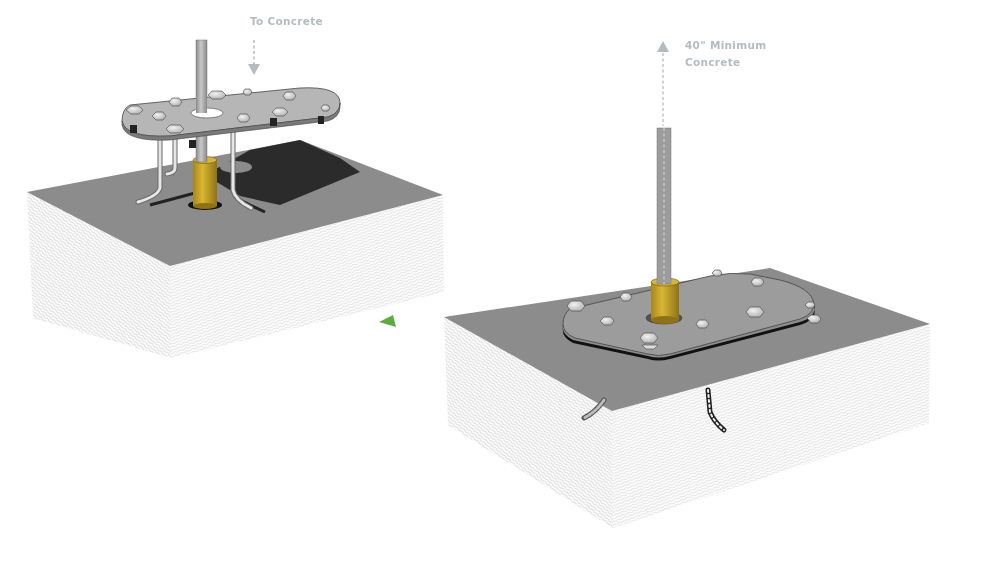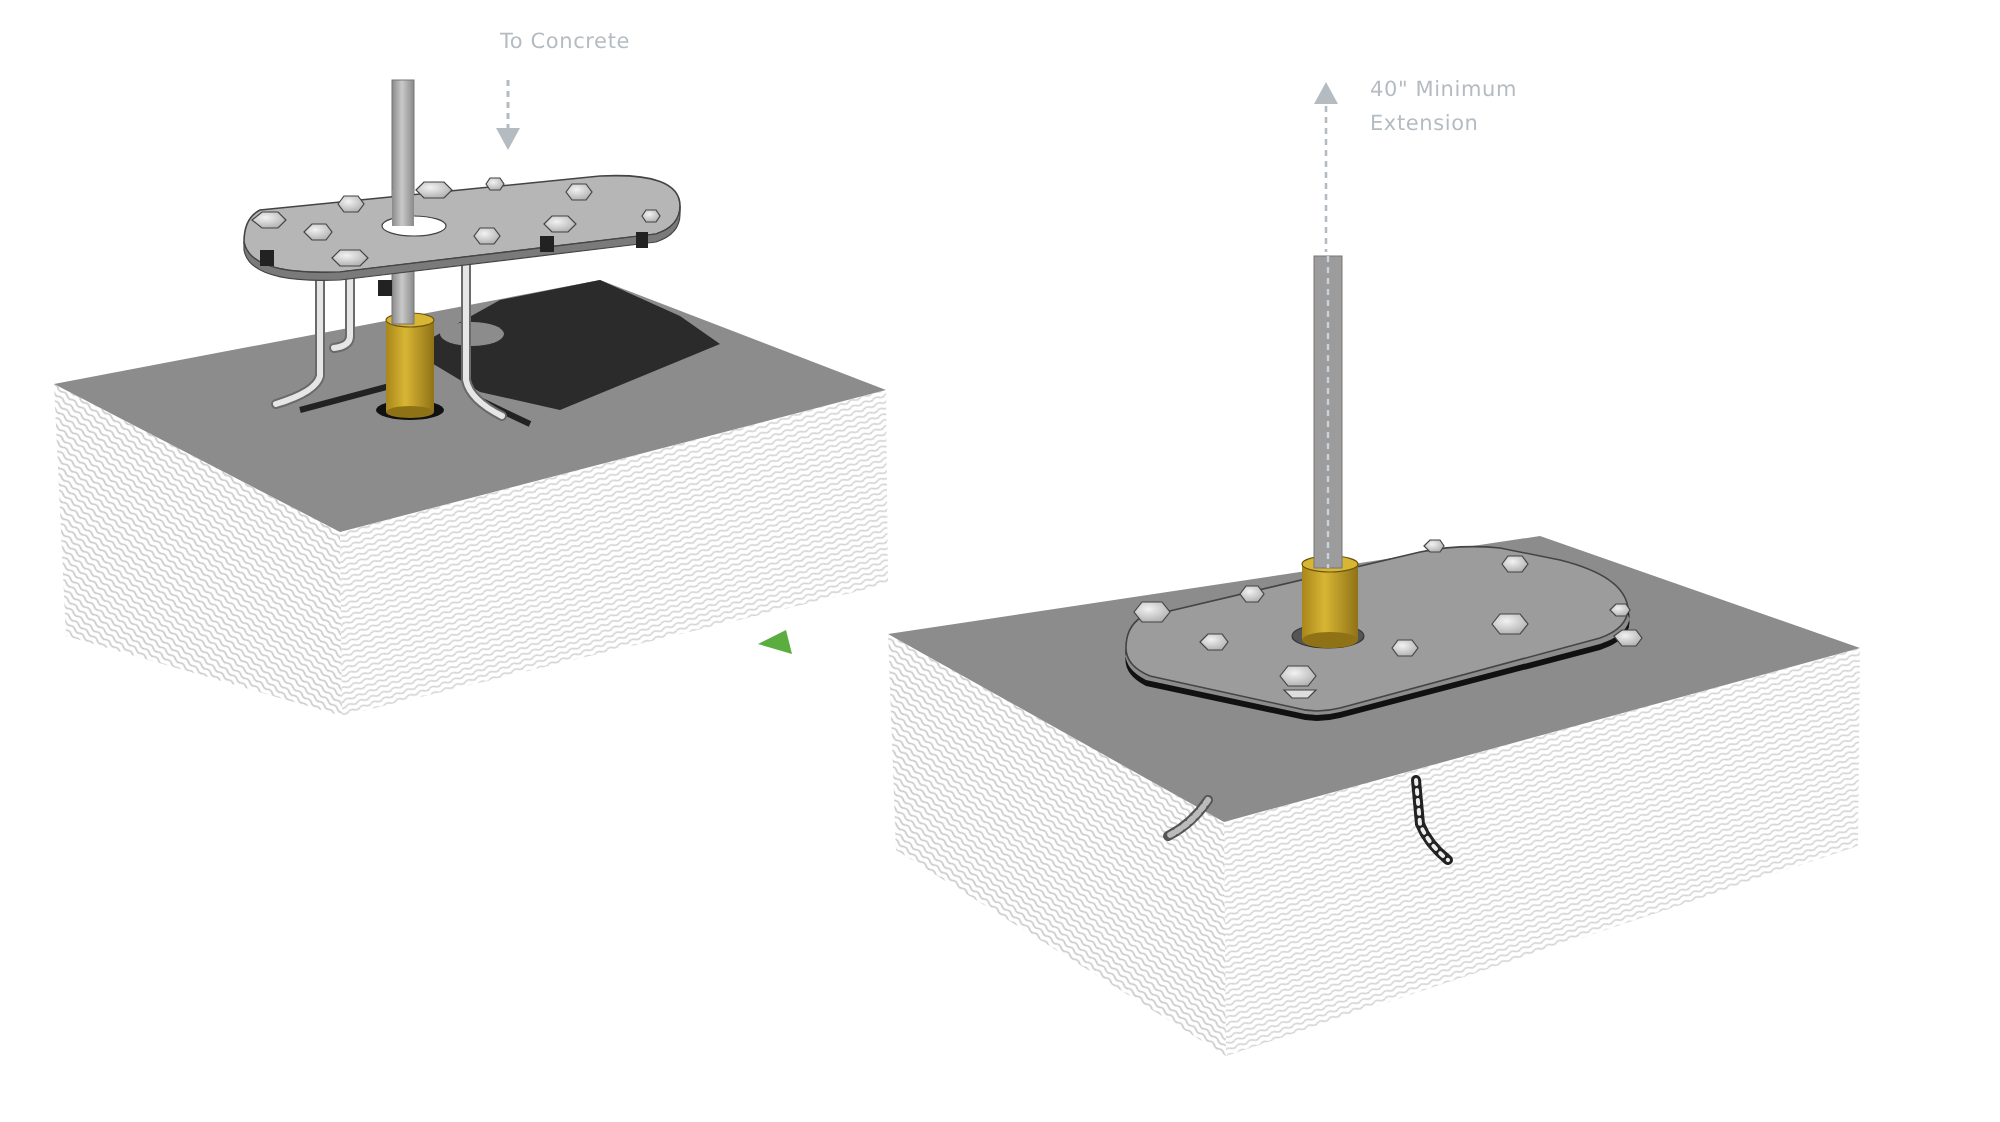--- a/index.html
+++ b/index.html
@@ -1,18 +1,18 @@
 <!DOCTYPE html>
 <html><head>
 <meta charset="utf-8">
 <style>
   html, body { margin:0; padding:0; background:#ffffff; }
   body { width:1000px; height:561px; position:relative; overflow:hidden; font-family:"DejaVu Sans", sans-serif; }
   svg.scene { position:absolute; left:0; top:0; }
-  .label { position:absolute; color:#b4bcc2; font-size:10.5px; line-height:17px; letter-spacing:0.3px; }
+  .label { position:absolute; color:#b4bcc2; font-size:10.5px; line-height:17px; letter-spacing:0.3px;font-weight:bold; }
   #lbl-concrete { left:250px; top:13px; }
   #lbl-extension { left:685px; top:37px; }
 </style>
 </head>
 <body>
 
 <svg class="scene" width="1000" height="561" viewBox="0 0 1000 561">
   <defs>
     <pattern id="hatchL" width="6" height="6" patternUnits="userSpaceOnUse" patternTransform="rotate(40)">
       <path d="M0 1 q1.5 -1 3 0 t3 0" stroke="#c6c6c6" stroke-width="0.8" fill="none"></path>
@@ -150,14 +150,14 @@
 
   <g>
     <polygon points="657,52 669,52 663,41" fill="#b4bcc2"></polygon>
     <line x1="663" y1="53" x2="663" y2="126" stroke="#b4bcc2" stroke-width="1.3" stroke-dasharray="3,2.5"></line>
   </g>
 </svg>
 
 <div class="label" id="lbl-concrete">To Concrete</div>
 <div class="label" id="lbl-extension">
   <div>40" Minimum</div>
-  <div>Extension</div>
+  <div>Concrete</div>
 </div>
 
 </body></html>

